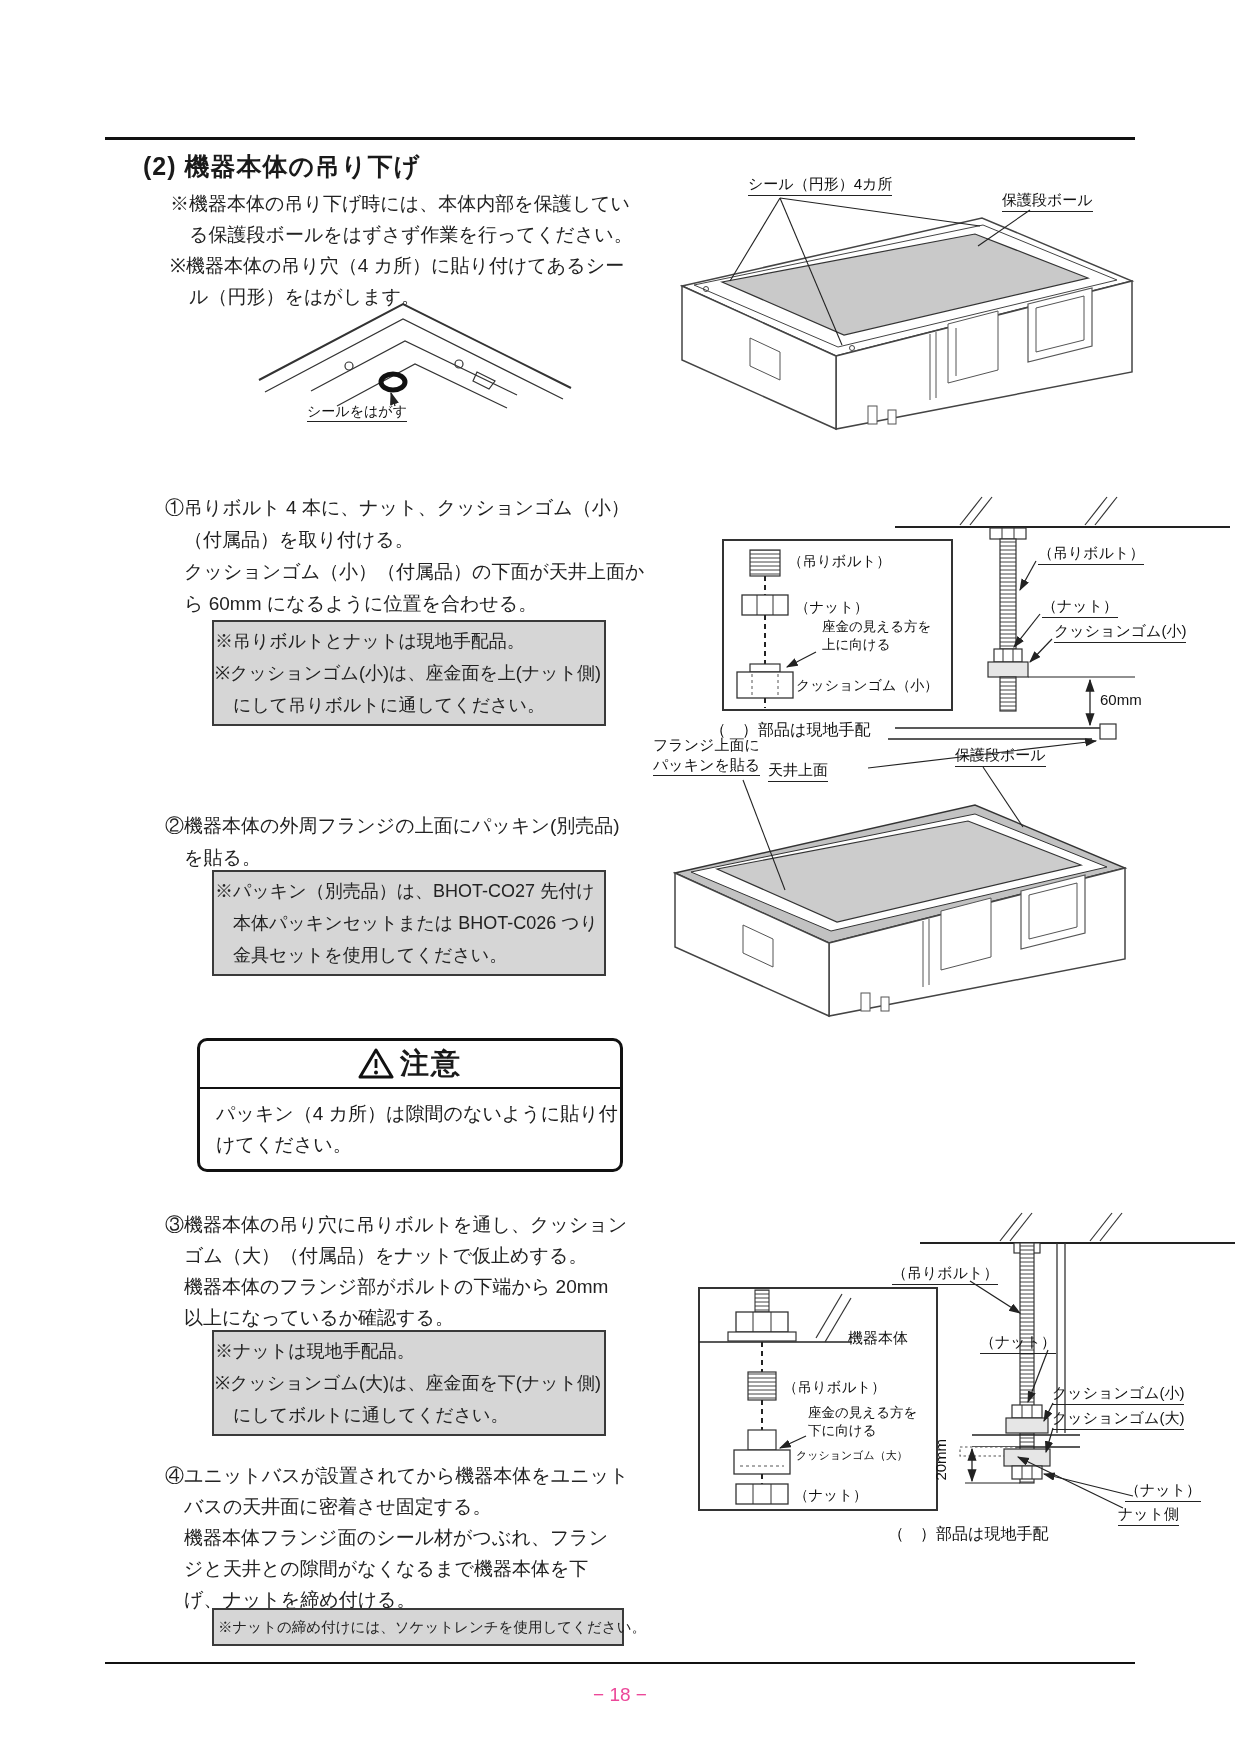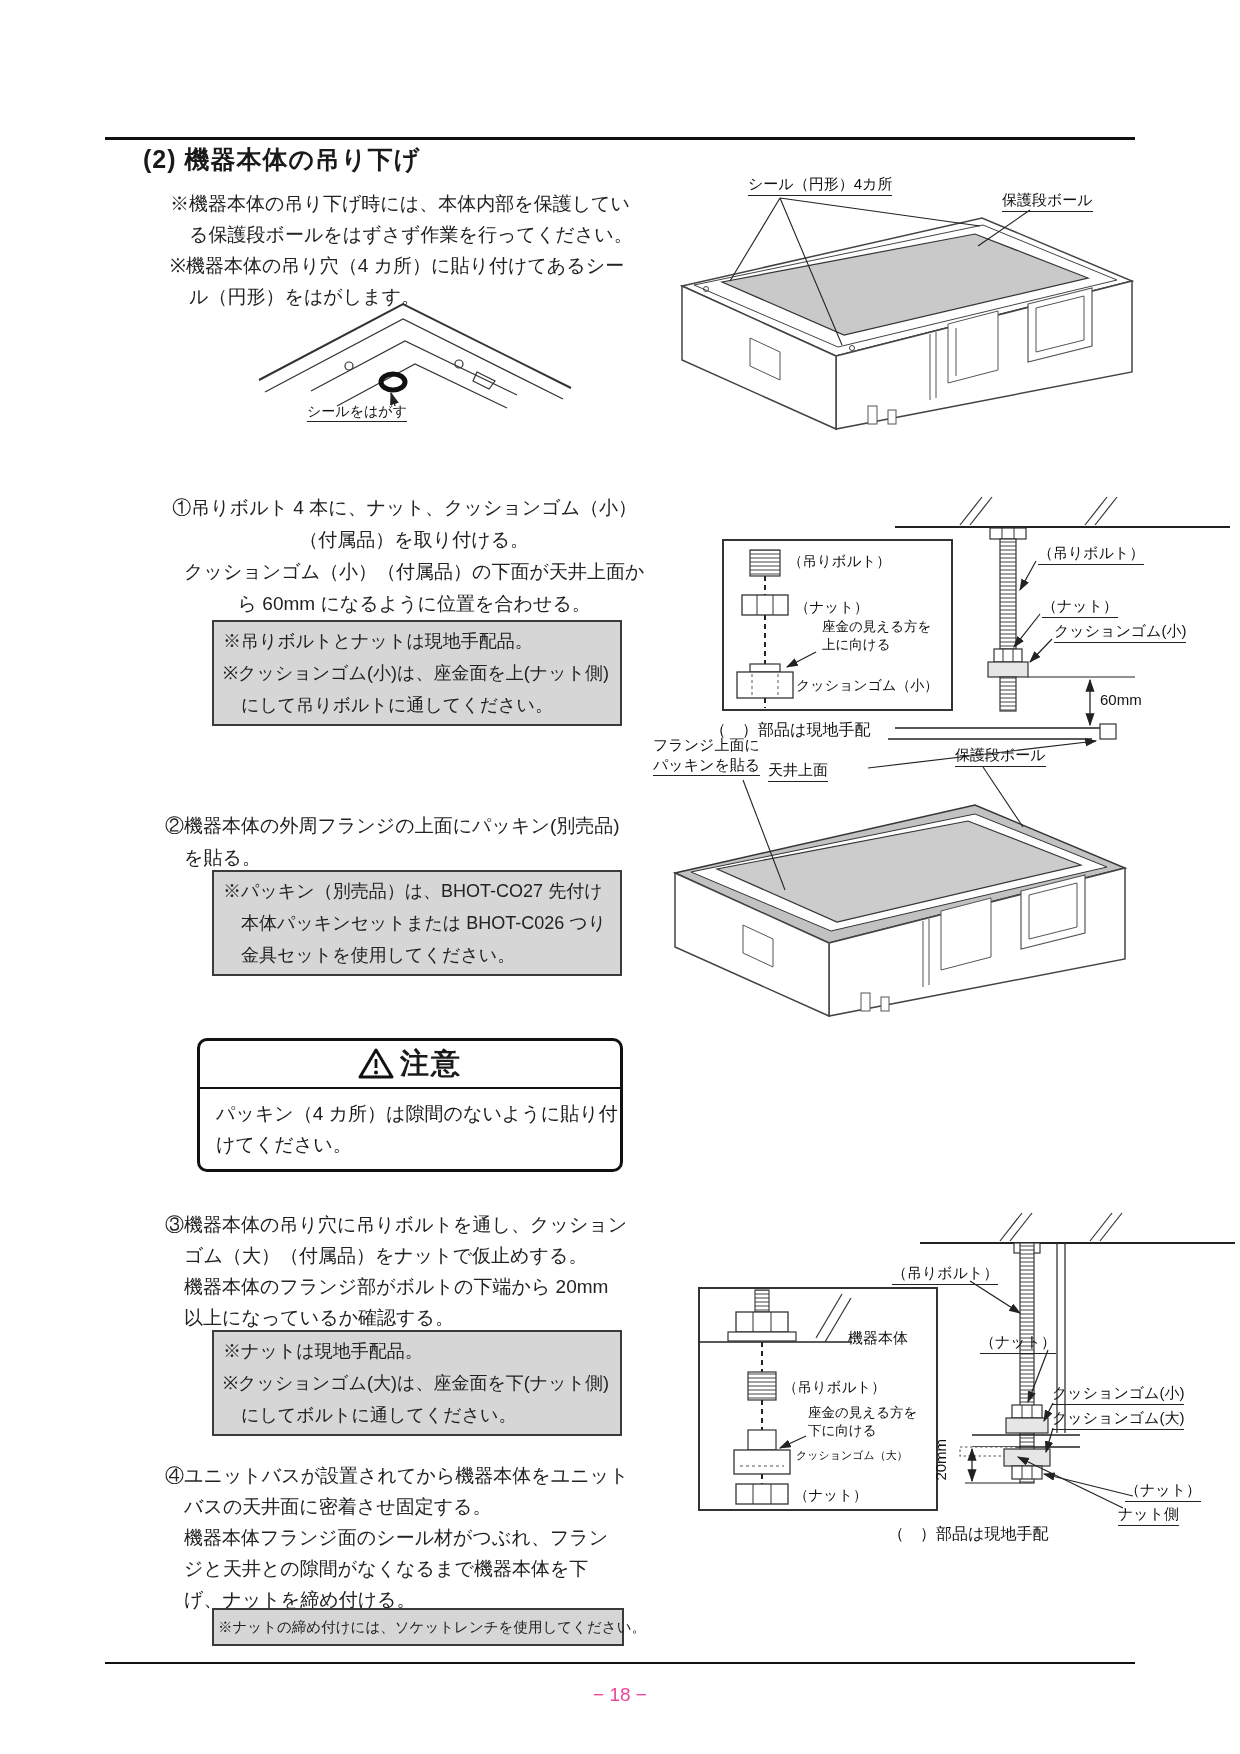--- a/index.html
+++ b/index.html
@@ -1,21 +1,21 @@
 <!DOCTYPE html>
 <html><head>
 <meta charset="utf-8">
 <style>
   html,body{margin:0;padding:0;background:#888;}
   #pg{position:relative;width:1240px;height:1754px;background:#fff;margin:0 auto;
       font-family:"Liberation Sans",sans-serif;color:#1a1a1a;overflow:hidden;}
   .rule{position:absolute;background:#111;}
   .txt{position:absolute;white-space:pre;font-size:19px;line-height:32px;color:#222;}
   .notebox{position:absolute;background:#d6d6d6;border:2px solid #3a3a3a;
-           white-space:pre;font-size:18px;line-height:32px;padding:3px 9px;color:#222;}
+           white-space:pre;font-size:18px;line-height:32px;padding:3px 1px;color:#222;}
   .lab{position:absolute;white-space:pre;line-height:1.3;color:#111;font-size:15px;}
   .ul{border-bottom:1.4px solid #222;padding-bottom:1px;}
   .dg{position:absolute;}
   .dg svg{position:absolute;left:0;top:0;}
   #title{position:absolute;font-size:25px;font-weight:bold;letter-spacing:1px;}
   #caution{position:absolute;border:3px solid #111;border-radius:10px;background:#fff;}
   #caution .hd{display:flex;align-items:center;justify-content:center;gap:6px;
                height:46px;border-bottom:2.5px solid #111;}
   #caution .hd span{font-size:29px;font-weight:bold;letter-spacing:2px;}
   #caution .bd{white-space:pre;font-size:19px;line-height:31px;padding:9px 16px;}
@@ -35,21 +35,21 @@
       <path d="M0,0L10,3.5L0,7Z" fill="#222"></path>
     </marker>
   </defs>
 </svg>
 
 <div id="pg">
 
   <div class="rule" style="left:105px;top:137px;width:1030px;height:3px;"></div>
   <div class="rule" style="left:105px;top:1662px;width:1030px;height:2px;"></div>
 
-  <div id="title" style="left:143px;top:143px;">(2) 機器本体の吊り下げ</div>
+  <div id="title" style="left:143px;top:150px;">(2) 機器本体の吊り下げ</div>
 
   <div class="txt" style="left:170px;top:188px;line-height:31px;">※機器本体の吊り下げ時には、本体内部を保護してい
 　る保護段ボールをはずさず作業を行ってください。
 ※機器本体の吊り穴（4 カ所）に貼り付けてあるシー
 　ル（円形）をはがします。</div>
 
   <div class="dg" style="left:245px;top:294px;width:330px;height:135px;">
     <svg width="330" height="135" viewBox="0 0 330 135">
       <path d="M14,86 L158,10 L326,94" fill="none" stroke="#333" stroke-width="2"></path>
       <path d="M20,98 L158,25 L318,105" fill="none" stroke="#333" stroke-width="1.2"></path>
@@ -84,21 +84,21 @@
       <circle cx="222" cy="200" r="2.5" fill="none" stroke="#444"></circle>
       <line x1="150" y1="50" x2="100" y2="133" stroke="#222" stroke-width="1.1"></line>
       <line x1="150" y1="50" x2="350" y2="78" stroke="#222" stroke-width="1.1"></line>
       <line x1="150" y1="50" x2="212" y2="197" stroke="#222" stroke-width="1.1"></line>
       <line x1="400" y1="62" x2="348" y2="98" stroke="#222" stroke-width="1.1"></line>
     </svg>
     <div class="lab ul" style="left:118px;top:26px;">シール（円形）4カ所</div>
     <div class="lab ul" style="left:372px;top:42px;">保護段ボール</div>
   </div>
 
-  <div class="txt" style="left:165px;top:492px;text-align:center;">①吊りボルト 4 本に、ナット、クッションゴム（小）
+  <div class="txt" style="left:165px;top:492px;">①吊りボルト 4 本に、ナット、クッションゴム（小）
 　（付属品）を取り付ける。
 　クッションゴム（小）（付属品）の下面が天井上面か
 　ら 60mm になるように位置を合わせる。</div>
   <div class="notebox" style="left:212px;top:620px;width:388px;">※吊りボルトとナットは現地手配品。
 ※クッションゴム(小)は、座金面を上(ナット側)
 　にして吊りボルトに通してください。</div>
 
   <div class="dg" style="left:630px;top:440px;width:610px;height:360px;">
     <svg width="610" height="360" viewBox="0 0 610 360">
       <rect x="93" y="100" width="229" height="170" fill="#fff" stroke="#333" stroke-width="2"></rect>

